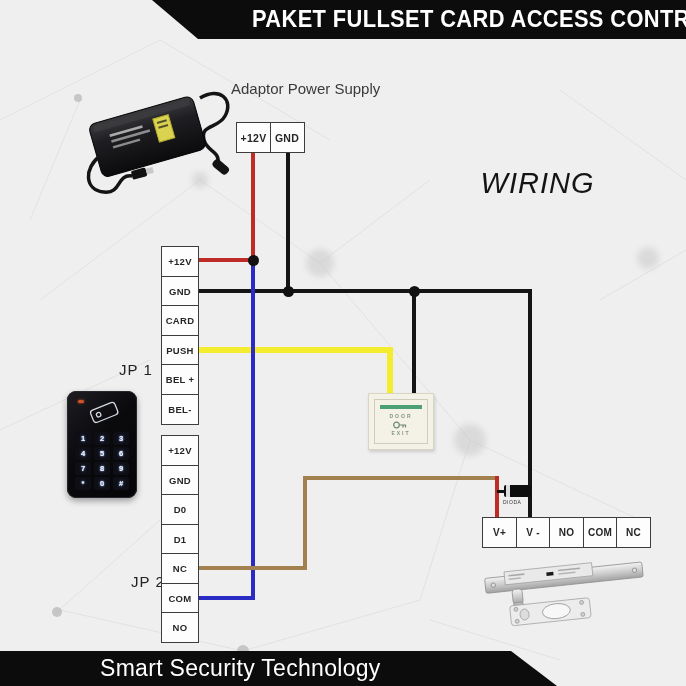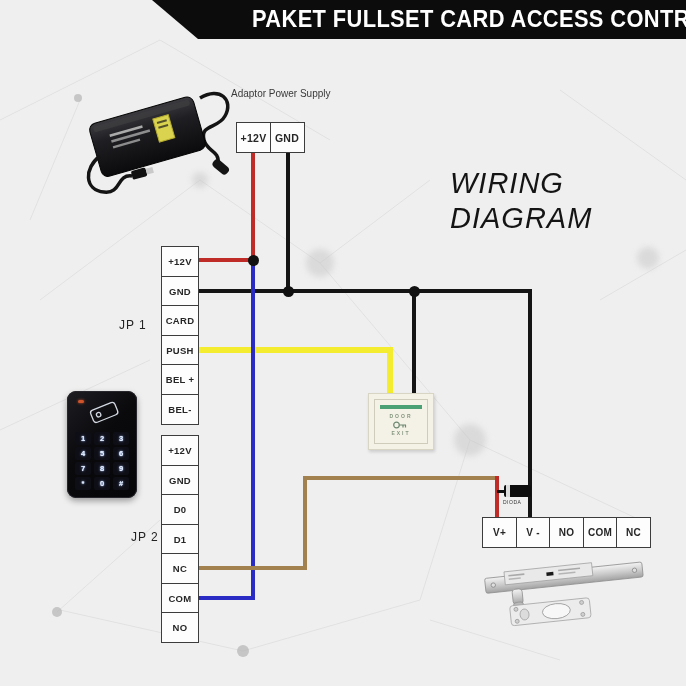--- a/index.html
+++ b/index.html
@@ -18,25 +18,25 @@
     transform:scaleX(.95);transform-origin:left center;margin-left:252px;white-space:nowrap;
   }
   .bottom-banner{
     position:absolute;left:0;top:651px;width:686px;height:35px;background:#0c0c0c;
     clip-path:polygon(0 0,511px 0,557px 35px,0 35px);
     display:flex;align-items:center;z-index:20;
   }
   .bottom-banner .brand{color:#fff;font-size:23px;margin-left:100px;letter-spacing:.3px;}
   
   .wiring-title{
-    position:absolute;left:450px;top:166px;width:175px;
+    position:absolute;left:450px;top:166px;width:175px;text-align:center;
     font-style:italic;color:#141414;font-size:29px;line-height:35px;letter-spacing:1px;
   }
-  .adaptor-label{position:absolute;left:231px;top:88px;font-size:10px;color:#3a3a3a;}
-  .jp-label{position:absolute;font-size:12px;color:#222;letter-spacing:1px;}
+  .adaptor-label{position:absolute;left:231px;top:80px;font-size:15px;color:#3a3a3a;}
+  .jp-label{position:absolute;font-size:15px;color:#222;letter-spacing:1px;margin-top:43px;}
   #jp1-label{left:119px;top:318px;}
   #jp2-label{left:131px;top:530px;}
   
   .tcol{position:absolute;z-index:10;}
   .tcell{
     box-sizing:border-box;width:38px;height:31px;border:1.5px solid #3c3c3c;background:#fdfdfd;
     display:flex;align-items:center;justify-content:center;
     font-size:9.5px;font-weight:bold;color:#262626;letter-spacing:.3px;
   }
   .tcol .tcell + .tcell{margin-top:-1.5px;}
@@ -164,21 +164,20 @@
 
   <div class="adaptor-label">Adaptor Power Supply</div>
 
   <div id="adaptor-table" class="trow">
     <div class="tcell">+12V</div>
     <div class="tcell">GND</div>
   </div>
 
   <div class="wiring-title">
     <div>WIRING</div>
-    <div>DIAGRAM</div>
   </div>
 
   <div id="jp1-label" class="jp-label">JP 1</div>
   <div id="jp1-block" class="tcol">
     <div class="tcell">+12V</div>
     <div class="tcell">GND</div>
     <div class="tcell">CARD</div>
     <div class="tcell">PUSH</div>
     <div class="tcell">BEL +</div>
     <div class="tcell">BEL-</div>
@@ -292,14 +291,17 @@
       <rect x="32" y="52" width="80" height="20" rx="3" fill="#ececec" stroke="#a5a5a5" stroke-width=".8"></rect>
       <ellipse cx="78" cy="62" rx="14" ry="7.5" fill="#f7f7f7" stroke="#949494" stroke-width=".8"></ellipse>
       <ellipse cx="46" cy="62" rx="4.5" ry="5.5" fill="#dcdcdc" stroke="#999" stroke-width=".7"></ellipse>
       <circle cx="38" cy="56" r="2" fill="#cfcfcf" stroke="#8a8a8a" stroke-width=".6"></circle>
       <circle cx="38" cy="68" r="2" fill="#cfcfcf" stroke="#8a8a8a" stroke-width=".6"></circle>
       <circle cx="104" cy="56" r="2" fill="#cfcfcf" stroke="#8a8a8a" stroke-width=".6"></circle>
       <circle cx="104" cy="68" r="2" fill="#cfcfcf" stroke="#8a8a8a" stroke-width=".6"></circle>
     </g>
   </svg>
 
+  <div class="bottom-banner">
+    <span class="brand">Smart Security Technology</span>
+  </div>
 
 </div>
 
 </body></html>

